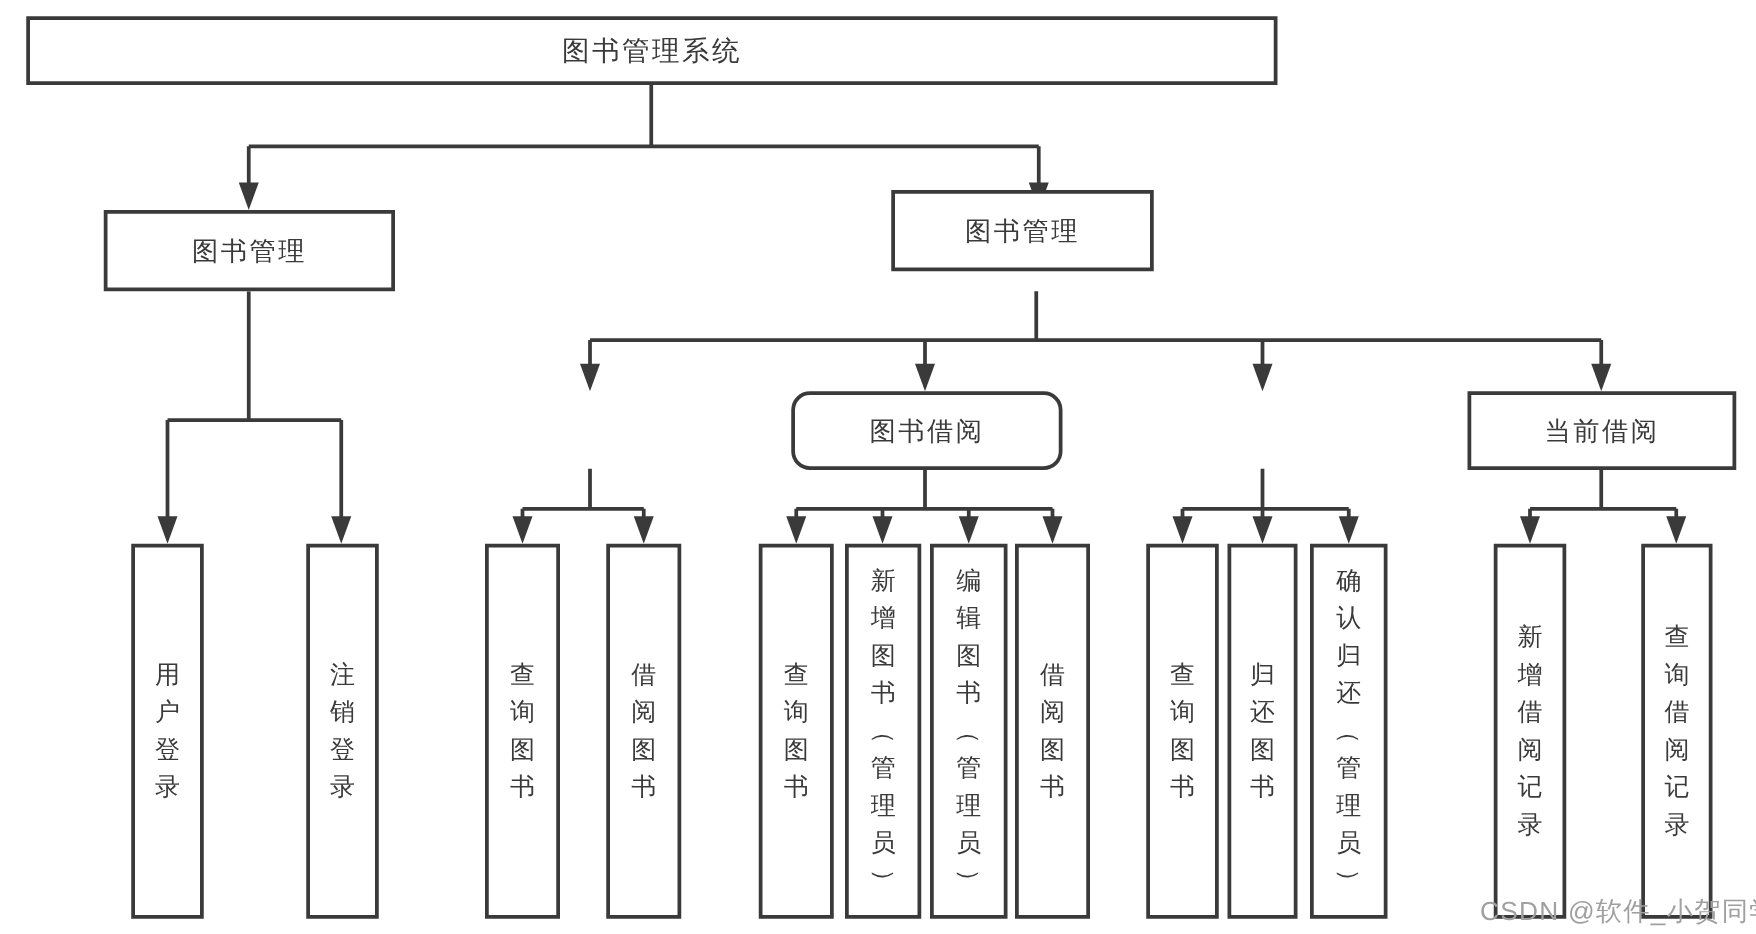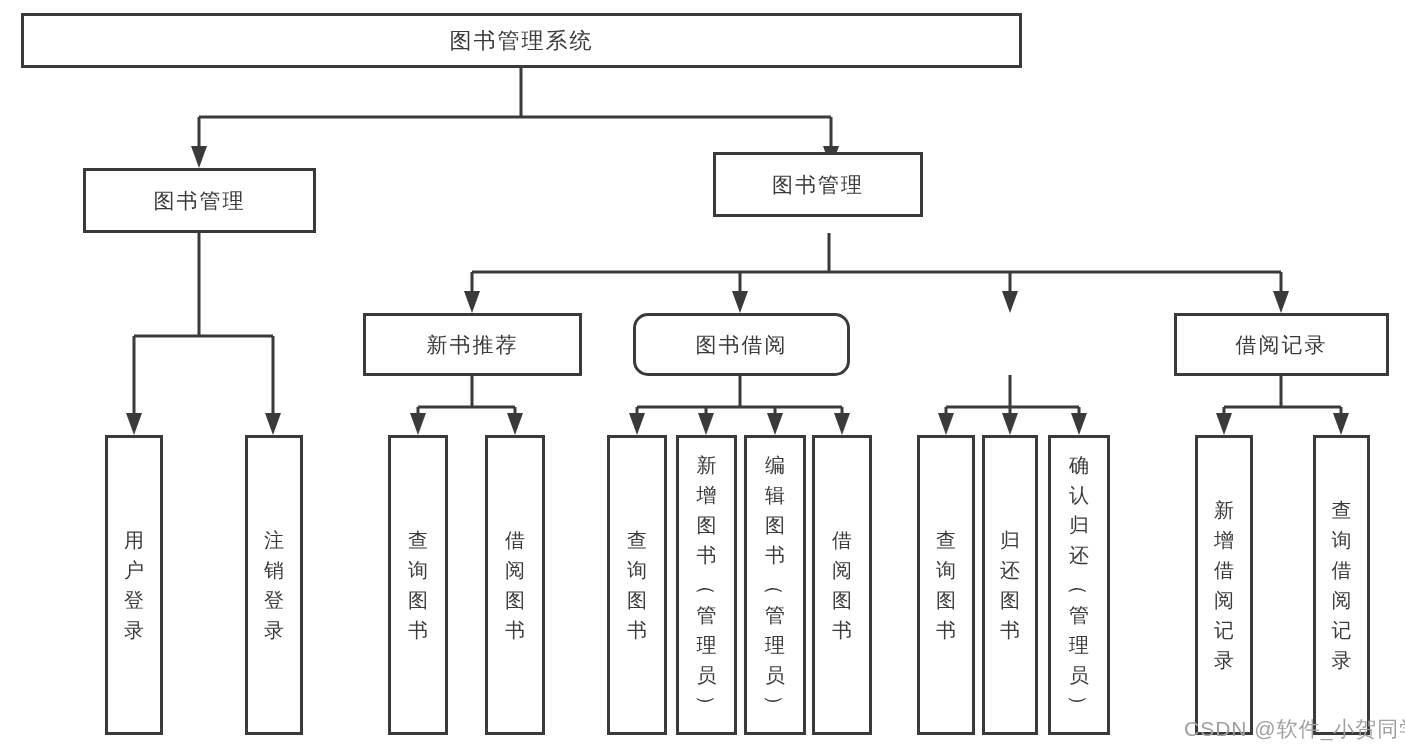--- a/index.html
+++ b/index.html
@@ -89,23 +89,22 @@
       <polygon points="1216,413 1232,413 1224,435"></polygon>
       <polygon points="1333,413 1349,413 1341,435"></polygon>
     </g>
   </svg>
 
   <div class="node h root-box" style="left:21px; top:13px; width:1001px; height:55px;">图书管理系统</div>
 
   <div class="node h" style="left:83px; top:168px; width:233px; height:65px;">图书管理</div>
   <div class="node h" style="left:713px; top:152px; width:210px; height:65px;">图书管理</div>
 
-  <div class="node h" style="left:363px; top:313px; width:219px; height:63px;">新书推荐</div>
   <div class="node h" style="left:633px; top:313px; width:217px; height:63px;border-radius:15px;">图书借阅</div>
-  <div class="node h" style="left:1174px; top:313px; width:215px; height:63px;">借阅记录</div>
+  <div class="node h" style="left:1174px; top:313px; width:215px; height:63px;">当前借阅</div>
 
   <div class="node v" style="left:105px; top:435px; width:58px; height:300px;">
       <span class="vchar">用</span>
       <span class="vchar">户</span>
       <span class="vchar">登</span>
       <span class="vchar">录</span>
     </div>
   <div class="node v" style="left:245px; top:435px; width:58px; height:300px;">
       <span class="vchar">注</span>
       <span class="vchar">销</span>

